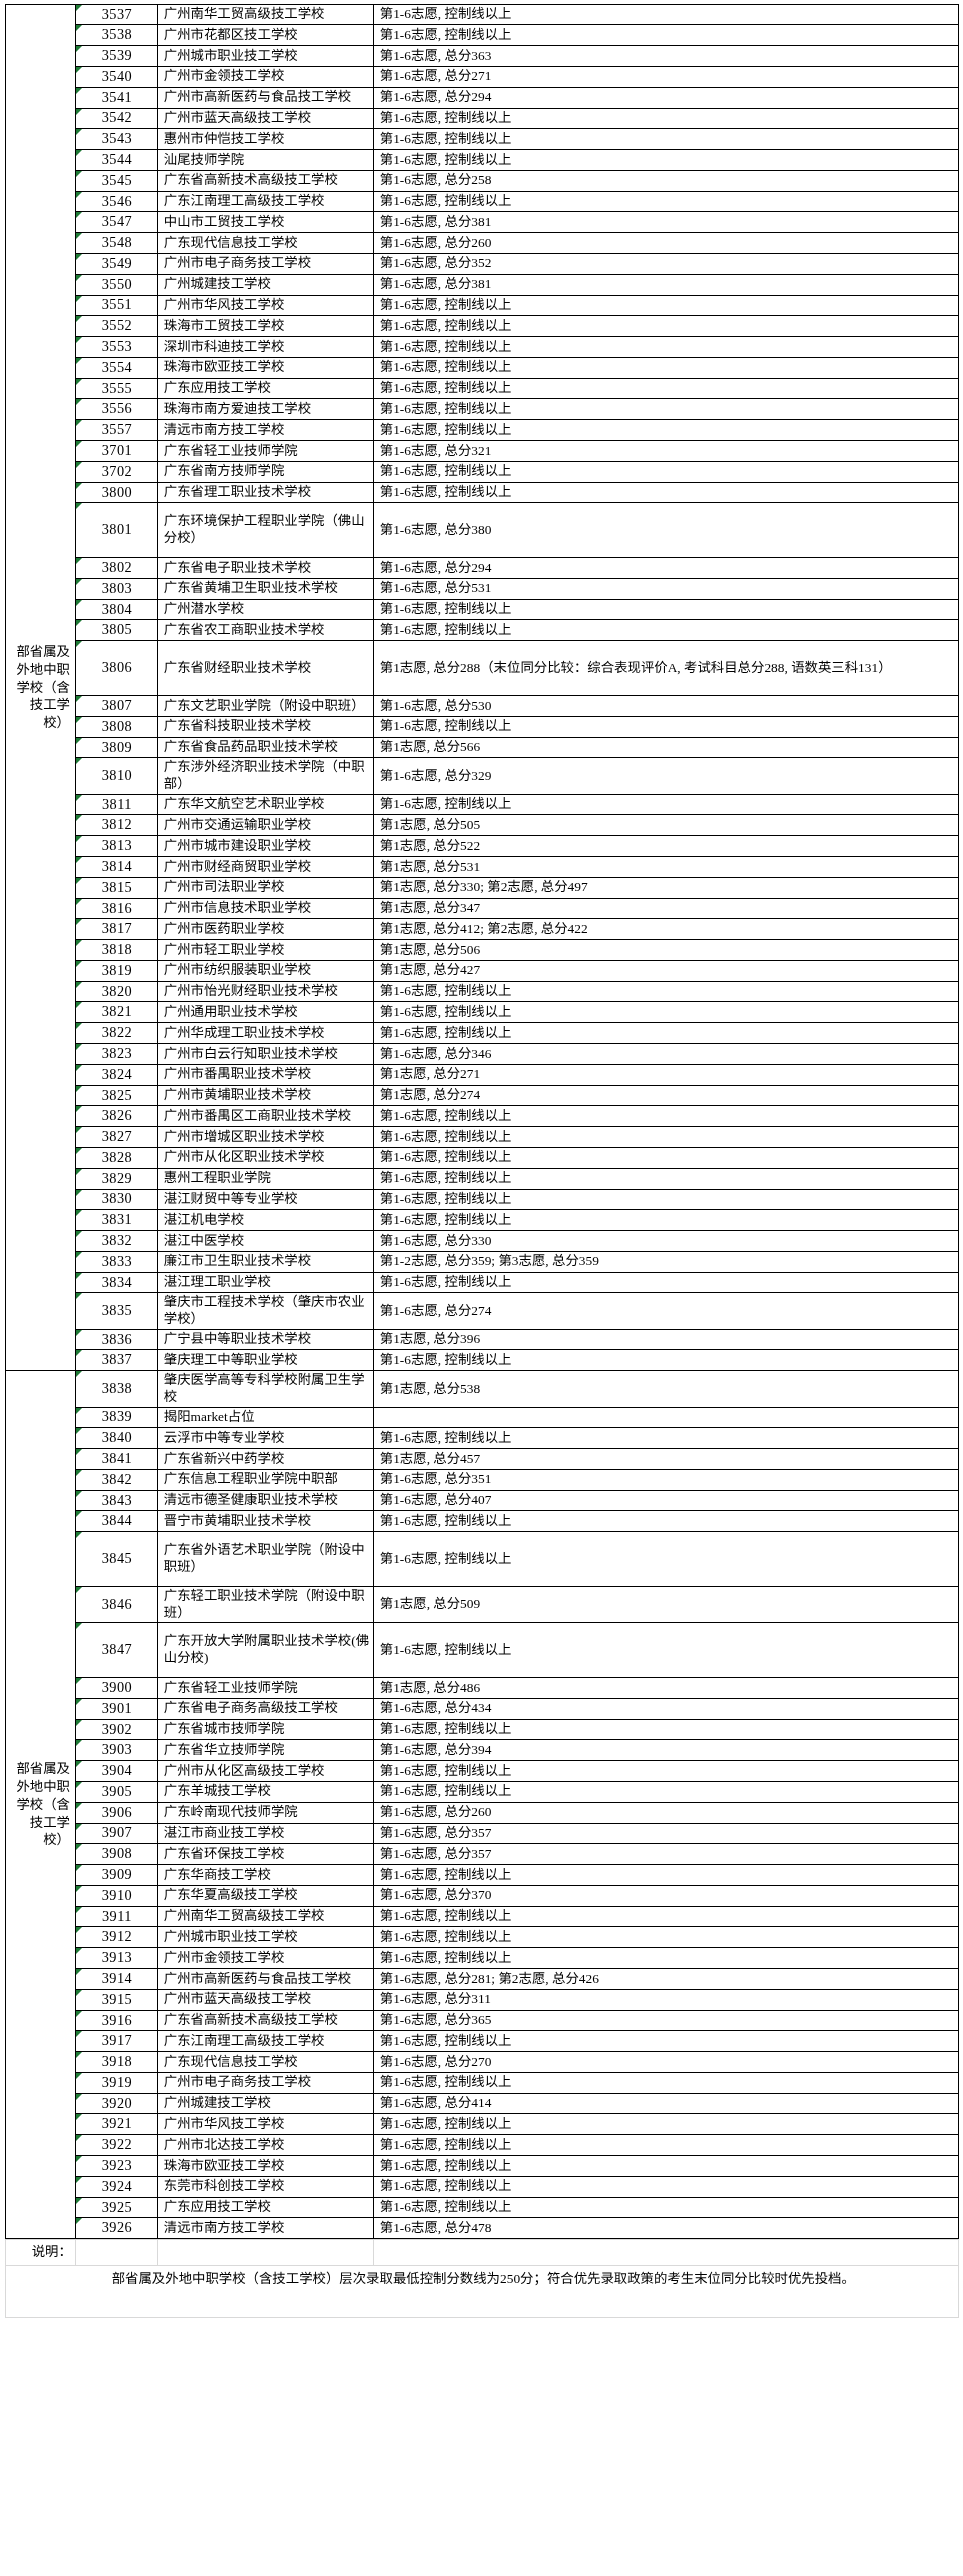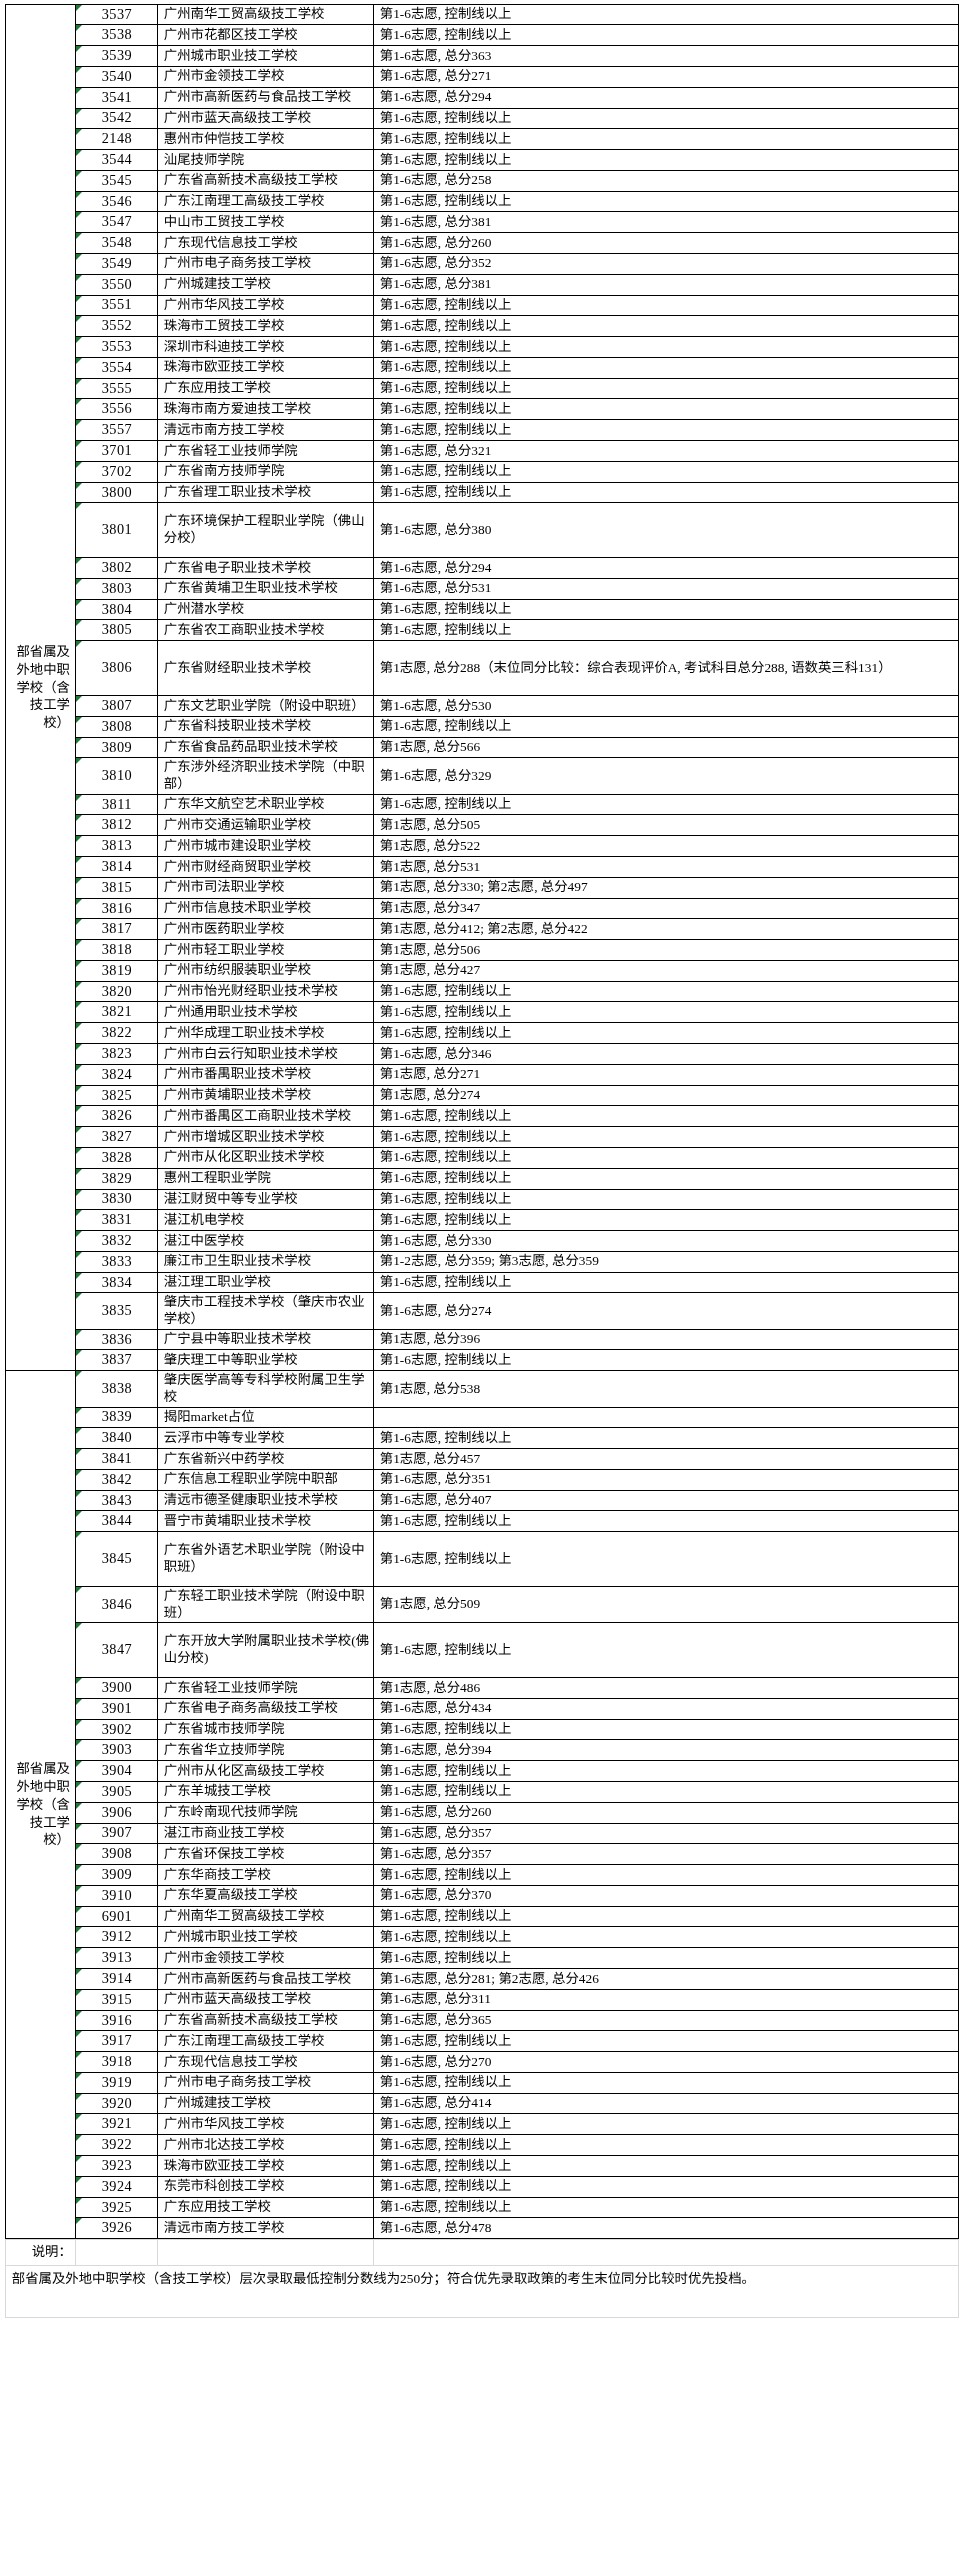--- a/index.html
+++ b/index.html
@@ -94,21 +94,21 @@
   table.notes col.n3{width:216px;}
   table.notes col.n4{width:585px;}
   table.notes td{
     border:0.9px solid #d9d9d9;
     padding:1.8px 3.6px;
     height:21.4px;
     vertical-align:middle;
   }
   table.notes td.note-label{text-align:right;padding-left:5.4px;border-left:0.9px solid #d9d9d9;}
   table.notes td.note-body{
-    text-align:left;
+    text-align:center;
     padding-left:5.4px;
     line-height:1.45;
     height:46px;
     vertical-align:top;
     padding-top:2.7px;
   }
 </style>
 </head>
 <body>
 
@@ -147,21 +147,21 @@
           <td class="code flag">3541</td>
           <td class="name">广州市高新医药与食品技工学校</td>
           <td class="score">第1-6志愿, 总分294</td>
         </tr>
         <tr class="r1">
           <td class="code flag">3542</td>
           <td class="name">广州市蓝天高级技工学校</td>
           <td class="score">第1-6志愿, 控制线以上</td>
         </tr>
         <tr class="r1">
-          <td class="code flag">2148</td>
+          <td class="code flag">3543</td>
           <td class="name">惠州市仲恺技工学校</td>
           <td class="score">第1-6志愿, 控制线以上</td>
         </tr>
         <tr class="r1">
           <td class="code flag">3544</td>
           <td class="name">汕尾技师学院</td>
           <td class="score">第1-6志愿, 控制线以上</td>
         </tr>
         <tr class="r1">
           <td class="code flag">3545</td>
@@ -528,21 +528,21 @@
           <td class="code flag">3909</td>
           <td class="name">广东华商技工学校</td>
           <td class="score">第1-6志愿, 控制线以上</td>
         </tr>
         <tr class="r1">
           <td class="code flag">3910</td>
           <td class="name">广东华夏高级技工学校</td>
           <td class="score">第1-6志愿, 总分370</td>
         </tr>
         <tr class="r1">
-          <td class="code flag">6901</td>
+          <td class="code flag">3911</td>
           <td class="name">广州南华工贸高级技工学校</td>
           <td class="score">第1-6志愿, 控制线以上</td>
         </tr>
         <tr class="r1">
           <td class="code flag">3912</td>
           <td class="name">广州城市职业技工学校</td>
           <td class="score">第1-6志愿, 控制线以上</td>
         </tr>
         <tr class="r1">
           <td class="code flag">3913</td>

